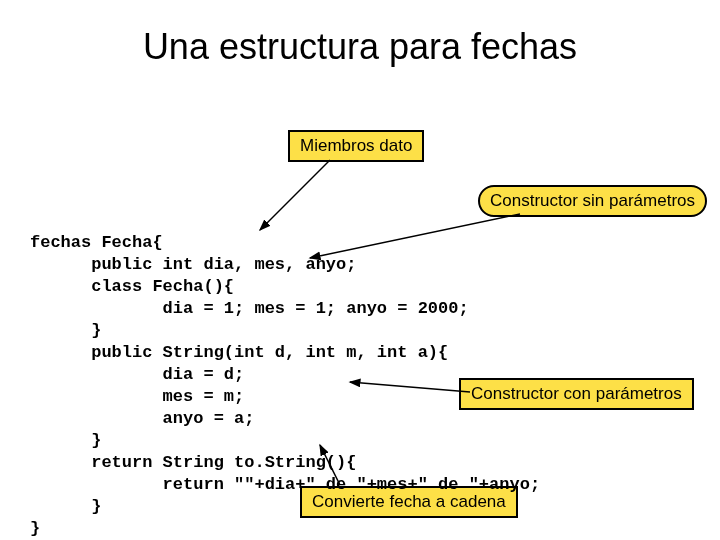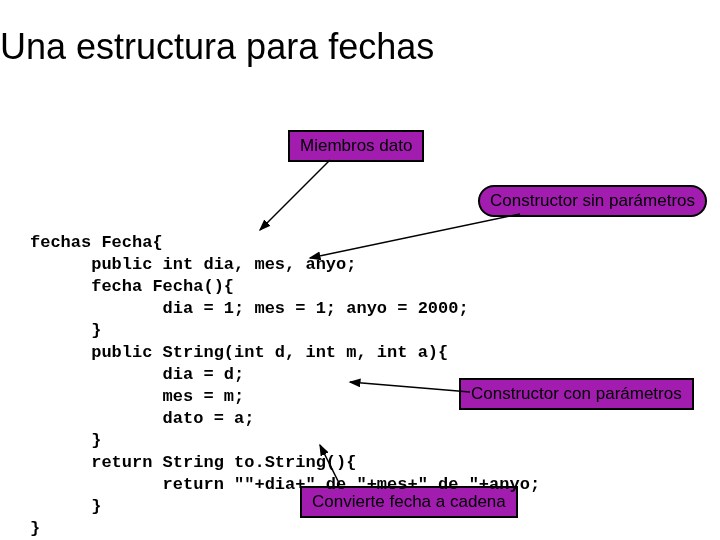--- a/index.html
+++ b/index.html
@@ -10,28 +10,29 @@
     background: #fff;
     font-family: Arial, Helvetica, sans-serif;
     position: relative;
     overflow: hidden;
   }
   .title {
     position: absolute;
     top: 26px;
     left: 0;
     width: 720px;
+    text-align: center;
     font-size: 36px;
     font-weight: 400;
     color: #000;
   }
   .label-box {
     position: absolute;
     border: 2px solid #000;
-    background: #a21caf;
+    background: #fde047;
     padding: 4px 10px;
     font-size: 17px;
     color: #000;
     white-space: nowrap;
   }
   .label-members { top: 130px; left: 288px; }
   .label-ctor0   { top: 185px; left: 478px; border-radius: 16px; }
   .label-ctorn   { top: 378px; left: 459px; }
   .label-tostr   { top: 486px; left: 300px; text-align: right; }
   .code {
@@ -60,27 +61,27 @@
 <div class="title">Una estructura para fechas</div>
 
 <div class="label-box label-members">Miembros dato</div>
 <div class="label-box label-ctor0">Constructor sin parámetros</div>
 <div class="label-box label-ctorn">Constructor con parámetros</div>
 <div class="label-box label-tostr">Convierte fecha a cadena</div>
 
 <div class="code">
 <span>fechas Fecha{</span>
 <span>      public int dia, mes, anyo;</span>
-<span>      fecha Fecha(){</span>
+<span>      class Fecha(){</span>
 <span>             dia = 1; mes = 1; anyo = 2000;</span>
 <span>      }</span>
 <span>      public String(int d, int m, int a){</span>
 <span>             dia = d;</span>
 <span>             mes = m;</span>
-<span>             dato = a;</span>
+<span>             anyo = a;</span>
 <span>      }</span>
 <span>      return String to.String(){</span>
 <span>             return ""+dia+" de "+mes+" de "+anyo;</span>
 <span>      }</span>
 <span>}</span>
 </div>
 
 <svg class="arrows">
   <defs>
     <marker id="ah" markerWidth="10" markerHeight="10" refX="7" refY="3" orient="auto" markerUnits="strokeWidth">

